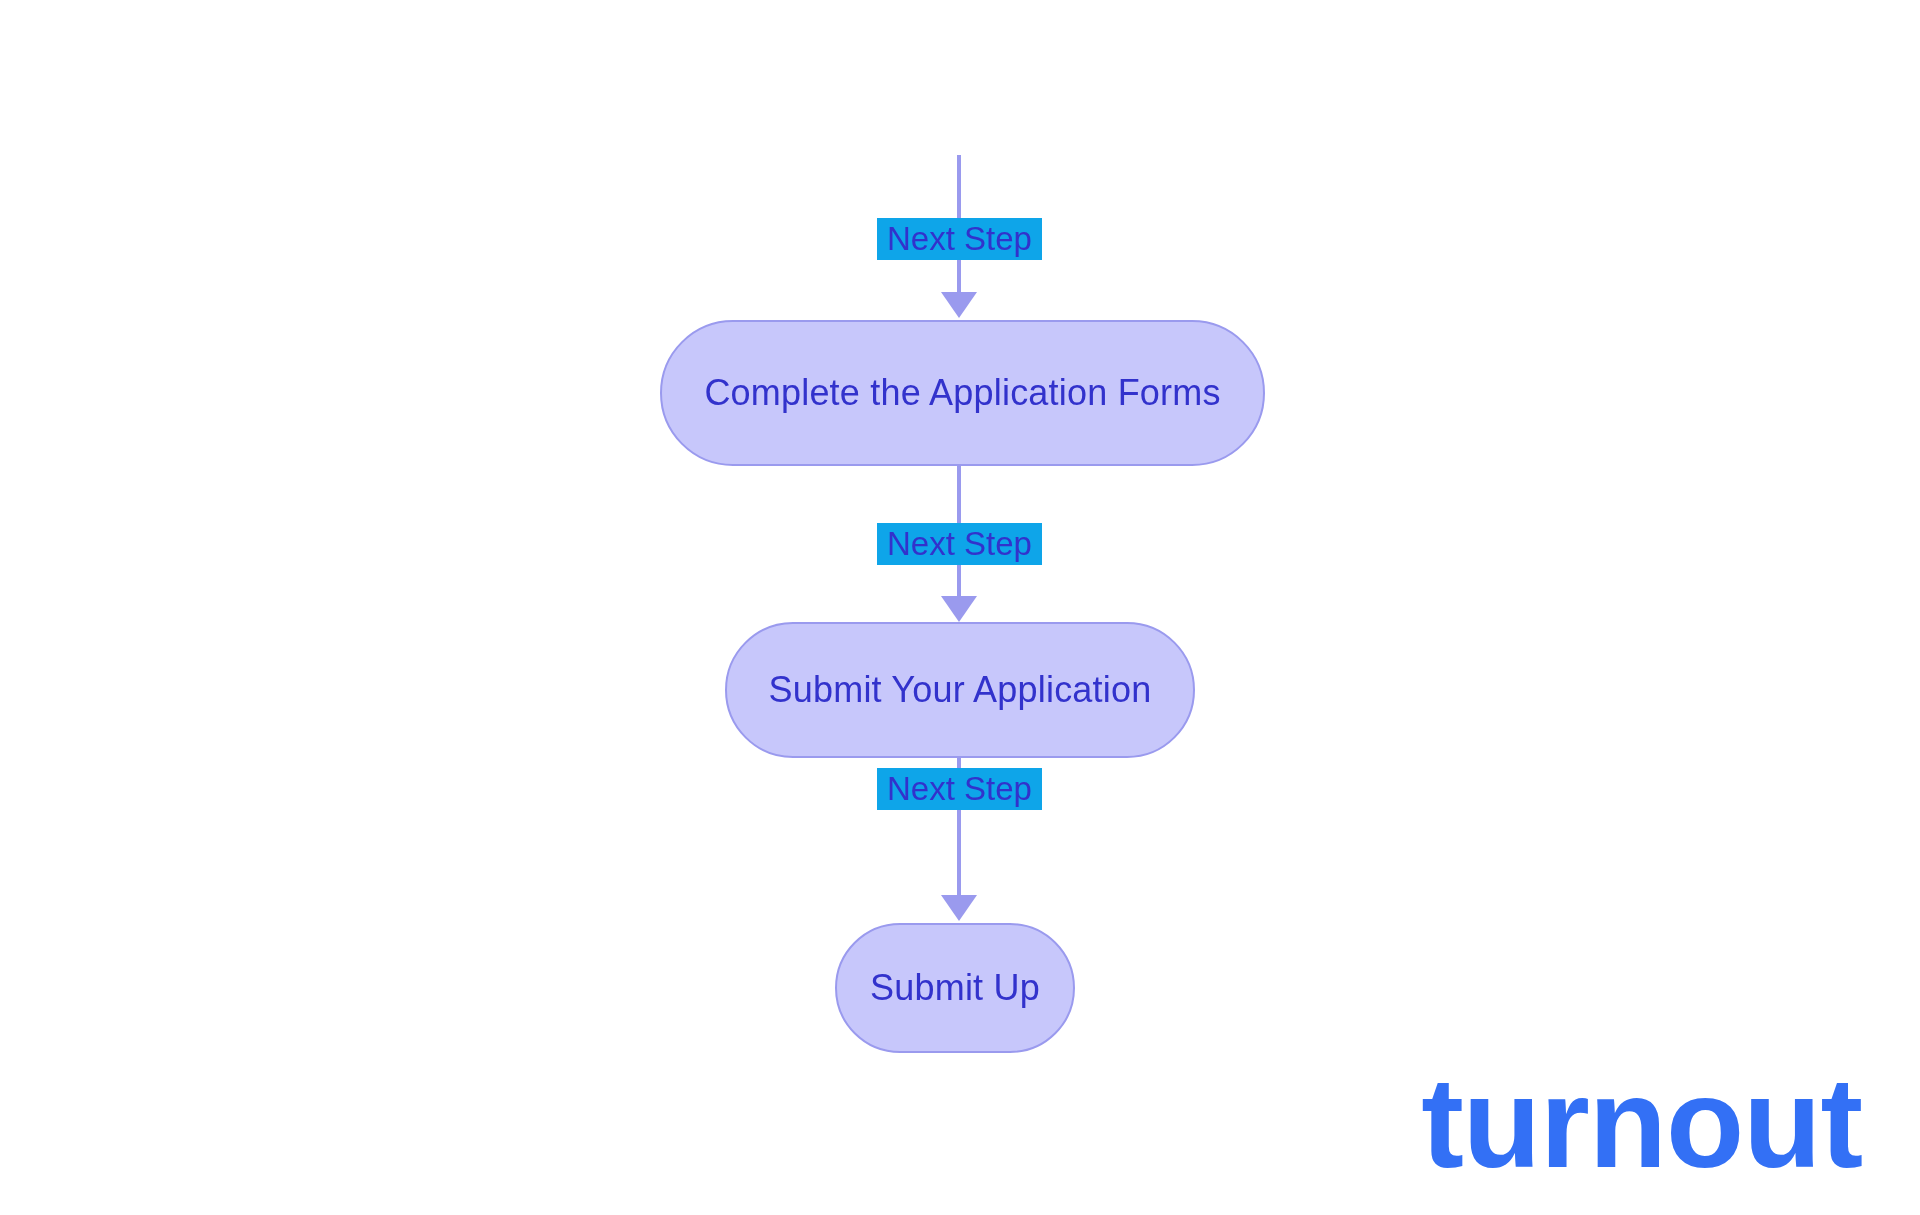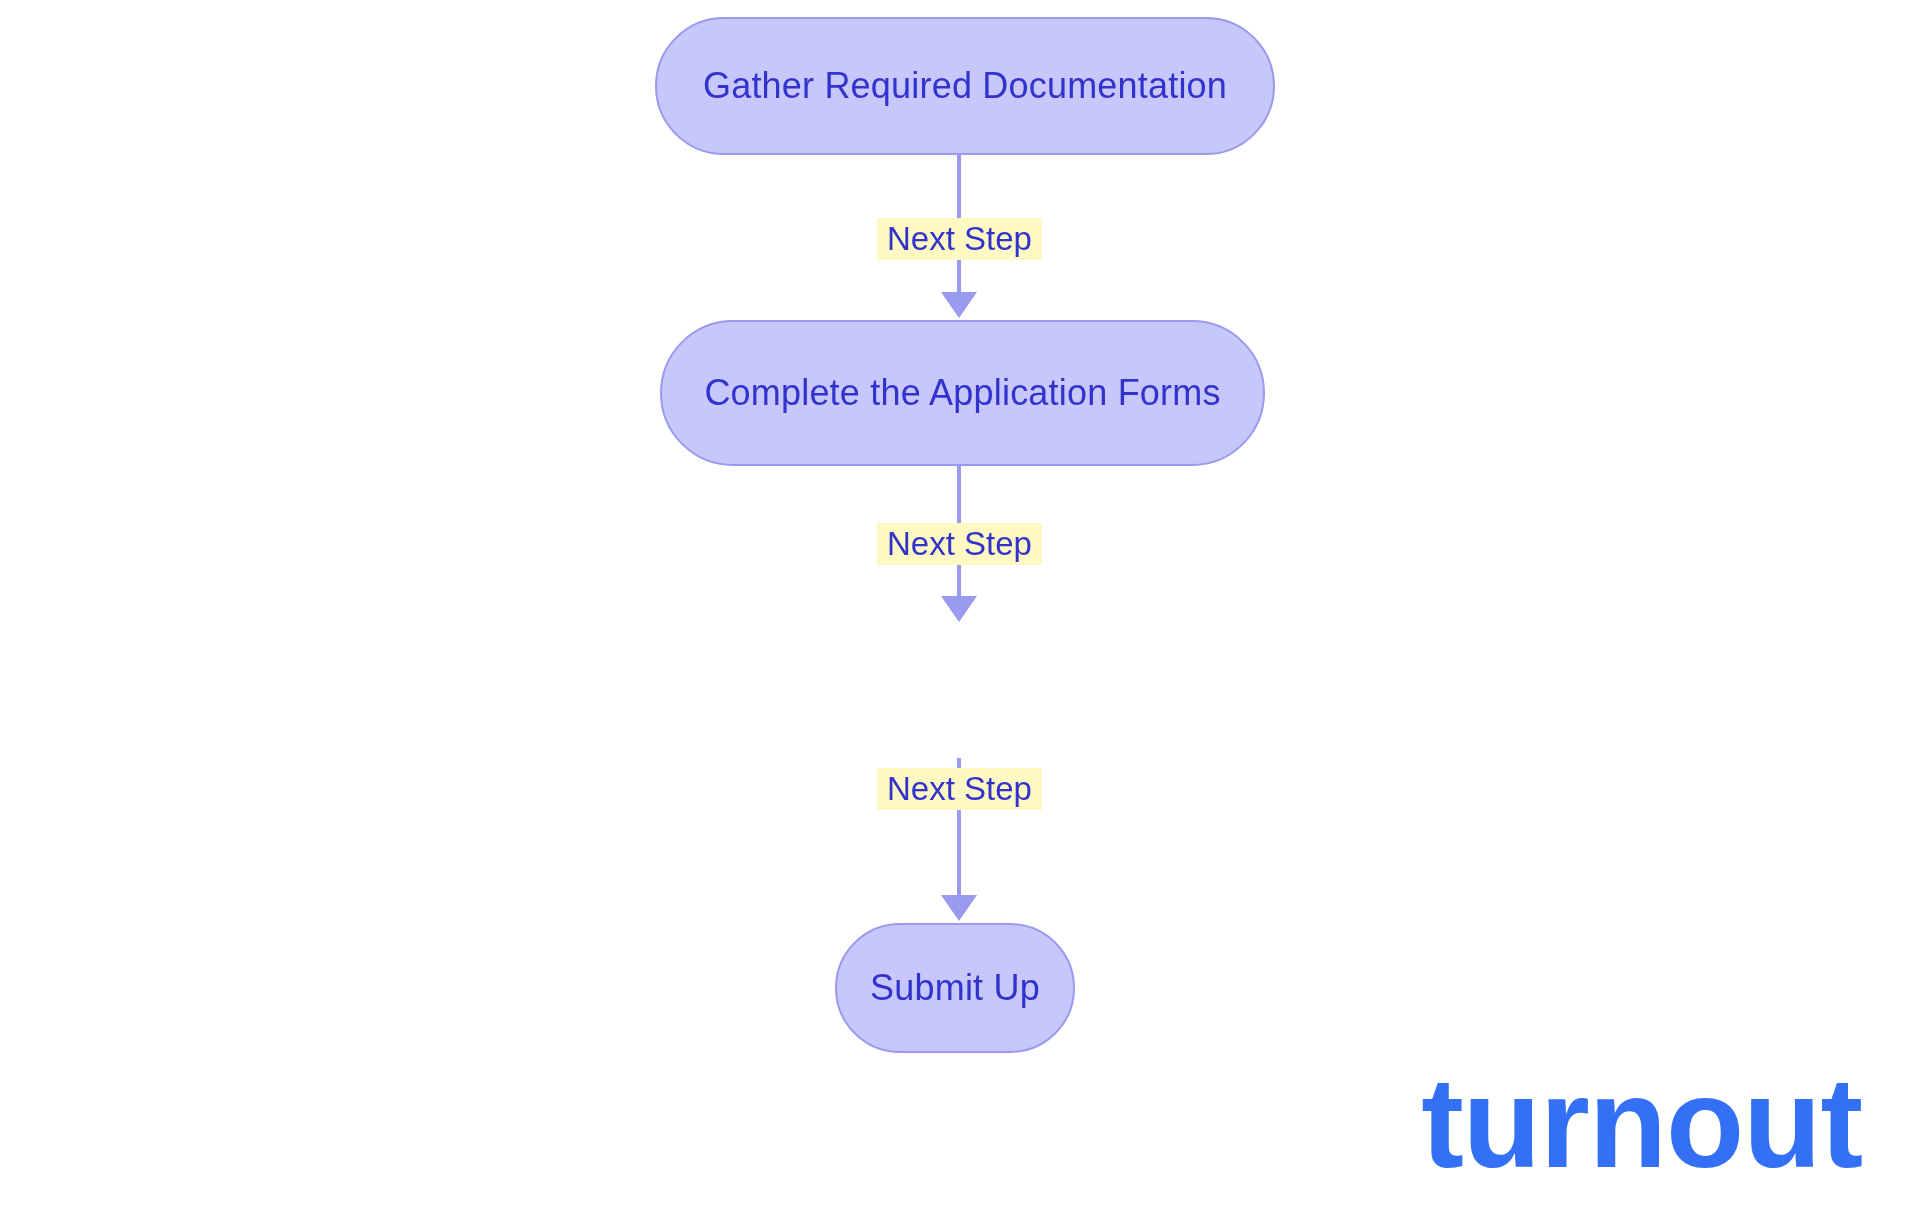--- a/index.html
+++ b/index.html
@@ -71,21 +71,21 @@
     border-top: 26px solid #9a9aee;
     z-index: 1;
   }
   .edge-label {
     position: absolute;
     color: #3232cc;
     font-family: "Liberation Sans", sans-serif;
     font-size: 33px;
     font-weight: 400;
     white-space: nowrap;
-    background: #fef9c3;
+    background: #0ea5e9;
     padding: 2px 10px;
     line-height: 1.15;
     z-index: 3;
   }
 
   
   #edge-0-line  { top: 155px; height: 145px; }
   #edge-0-arrow { top: 292px; }
   #edge-0-label { left: 877px; top: 218px; }
 
@@ -113,36 +113,36 @@
     user-select: none;
   }
 </style>
 </head>
 <body>
 
 <div id="canvas">
 
   <div id="flow">
 
-    <div class="node" id="node-0">
-      <span class="node-label">Gather Required Documentation</span>
-    </div>
 
     <div class="edge-line" id="edge-0-line"></div>
     <div class="edge-arrow" id="edge-0-arrow"></div>
     <div class="edge-label" id="edge-0-label">Next Step</div>
 
     <div class="node" id="node-1">
       <span class="node-label">Complete the Application Forms</span>
     </div>
 
     <div class="edge-line" id="edge-1-line"></div>
     <div class="edge-arrow" id="edge-1-arrow"></div>
     <div class="edge-label" id="edge-1-label">Next Step</div>
 
+    <div class="node" id="node-2">
+      <span class="node-label">Submit Your Application</span>
+    </div>
 
     <div class="edge-line" id="edge-2-line"></div>
     <div class="edge-arrow" id="edge-2-arrow"></div>
     <div class="edge-label" id="edge-2-label">Next Step</div>
 
     <div class="node" id="node-3">
       <span class="node-label">Submit Up</span>
     </div>
 
   </div>

